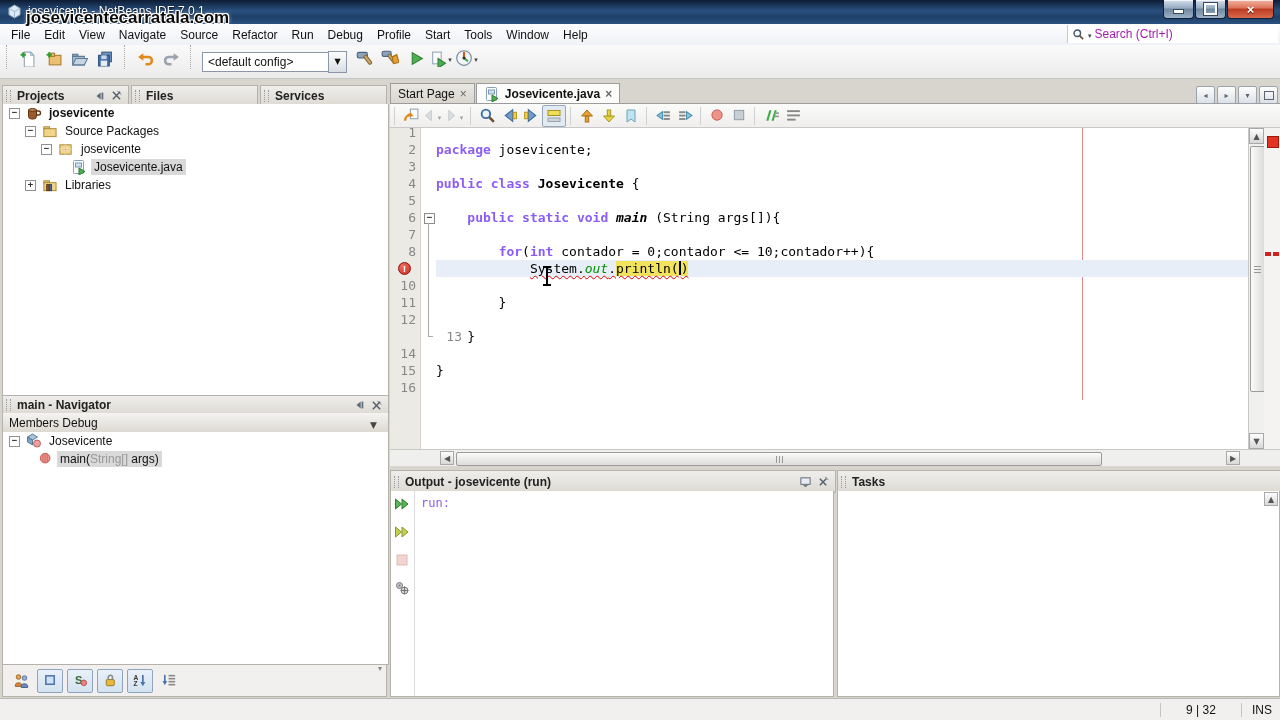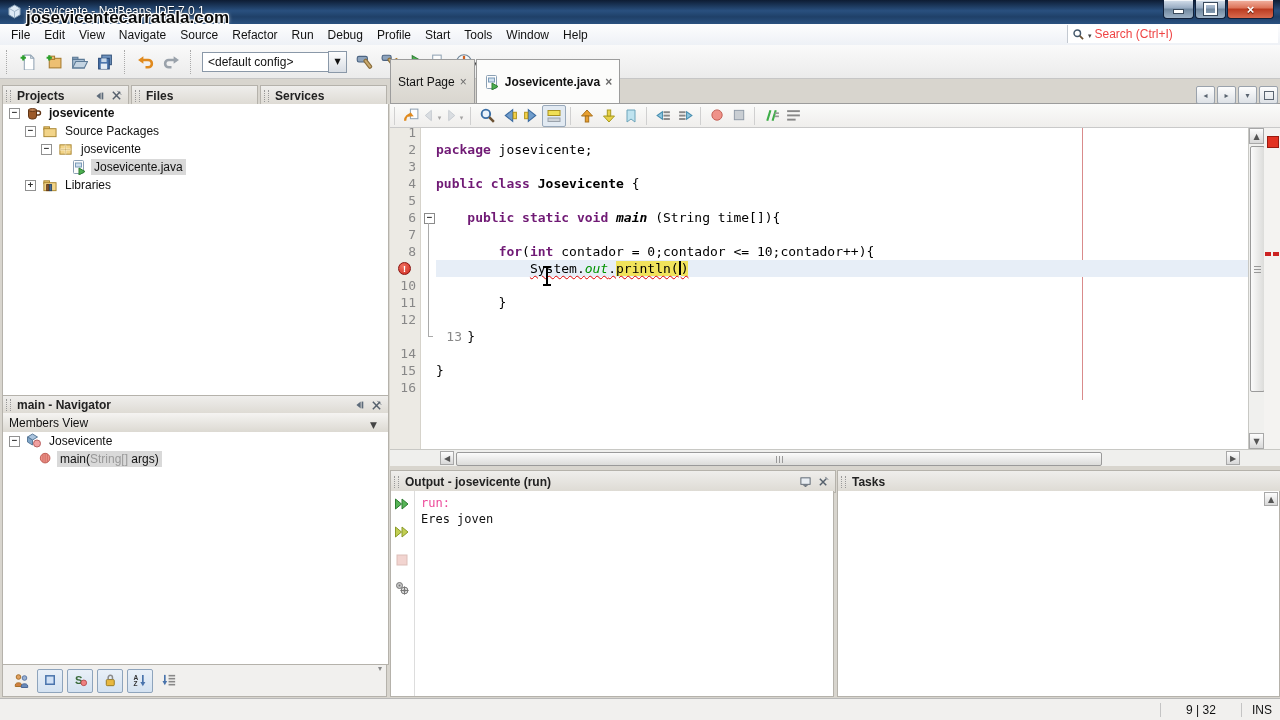--- a/index.html
+++ b/index.html
@@ -26,26 +26,26 @@
   .wbtn .x{font-weight:bold;font-size:13px;text-shadow:0 1px 1px #5a1a08;line-height:1;}
 
   
   #menubar{left:0;top:24px;width:1280px;height:21px;background:linear-gradient(#fdfdfe,#eef1f6);
     border-bottom:1px solid #b9b9b9;display:flex;align-items:center;}
   .menu-item{padding:2px 7px;white-space:nowrap;}
   .menu-item:first-child{margin-left:4px;}
   #search-box{position:absolute;right:2px;top:1px;width:210px;height:18px;background:#fff;
     border-left:1px solid #c3c9d1;display:flex;align-items:center;}
   #search-box .mag{margin:0 2px 0 4px;}
-  #search-placeholder{color:#ef4444;}
+  #search-placeholder{color:#a21caf;}
   .dd-arrow{font-family:"DejaVu Sans",sans-serif;font-size:7px;color:#444;margin:4px 3px 0 1px;}
 
   
   #toolbar{left:0;top:45px;width:1280px;height:33px;background:linear-gradient(#fafafa,#ebebeb);
-    border-bottom:1px solid #c6c6c6;display:flex;align-items:center;}
+    border-bottom:1px solid #c6c6c6;display:flex;}
   .tb-sep{width:1px;height:24px;border-left:1px dotted #aaa;margin:0 6px;}
   .tb-btn{width:26px;height:26px;display:flex;align-items:center;justify-content:center;border-radius:3px;}
   #config-combo{display:flex;align-items:center;margin:0 4px;}
   #config-value{width:120px;height:18px;background:#fff;border:1px solid #8a98a8;border-right:none;
     display:flex;align-items:center;padding-left:5px;}
   #config-drop{width:17px;height:20px;border:1px solid #8a98a8;background:linear-gradient(#fdfdfd,#d8dde4);
     display:flex;align-items:center;justify-content:center;}
 
   .icon{display:inline-block;position:relative;}
   .icon svg{display:block;}
@@ -78,21 +78,21 @@
   #nav-tree{left:2px;top:432px;width:385px;height:232px;}
   #nav-filter{left:2px;top:664px;width:385px;height:33px;background:#f1f0ee;border:1px solid #b5b2ab;
     display:flex;align-items:center;gap:4px;padding-left:6px;box-sizing:border-box;}
   .fbtn{width:24px;height:22px;display:flex;align-items:center;justify-content:center;}
   .fbtn.pressed{border:1px solid #8ea4bc;background:linear-gradient(#e9f0f8,#d4e2f1);border-radius:2px;}
   #split-handle{left:378px;top:664px;color:#8a8a8a;font-size:8px;}
 
   
   #ed-tabs{left:390px;top:85px;width:890px;height:19px;display:flex;align-items:flex-end;
     border-bottom:1px solid #9c9c9c;box-sizing:border-box;background:#d8d5ce;}
-  .ed-tab{height:19px;display:flex;align-items:center;padding:12px 7px;border:1px solid #9c9c9c;border-bottom:none;
+  .ed-tab{height:19px;display:flex;align-items:center;padding:0 7px;border:1px solid #9c9c9c;border-bottom:none;
     background:linear-gradient(#e9e7e2,#d9d6cf);margin-right:1px;gap:5px;}
   .ed-tab.active{background:#fcfcfb;font-weight:bold;}
   .tab-x{color:#6a6a6a;font-size:12px;line-height:1;}
   #tab-ctrls{position:absolute;right:2px;top:1px;display:flex;gap:2px;}
   .tcbtn{width:17px;height:16px;border:1px solid #9aa2ac;border-radius:2px;
     background:linear-gradient(#fdfdfd,#dde1e6);display:flex;align-items:center;justify-content:center;
     color:#5a6470;font-size:8px;}
   .tcbtn .mini-rect{width:8px;height:7px;border:1px solid #5a6470;}
 
   
@@ -110,21 +110,21 @@
   .gnum{position:absolute;width:26px;text-align:right;color:#888;
     font:13px/17px "DejaVu Sans Mono",monospace;}
   .gerr{position:absolute;left:8px;width:13px;height:13px;border-radius:50%;
     background:radial-gradient(circle at 35% 30%,#f07060,#cf2a20);border:1px solid #8a1410;
     color:#fff;font:bold 9px/13px "Liberation Sans",sans-serif;text-align:center;box-sizing:border-box;}
   #codearea{position:absolute;left:46px;top:0;width:812px;height:321px;}
   .cline{position:absolute;left:0;width:100%;height:17px;font:13px/17px "DejaVu Sans Mono",monospace;
     white-space:pre;color:#000;}
   .cline.current{background:#e7eef7;}
   #margin-line{position:absolute;left:646px;top:0;width:1px;height:272px;background:#d98b8b;}
-  .c-kw{color:#701a75;font-weight:bold;}
+  .c-kw{color:#8b5cf6;font-weight:bold;}
   .c-b{font-weight:bold;}
   .c-mi{font-weight:bold;font-style:italic;}
   .c-fld{color:#009300;font-style:italic;}
   .c-hl{background:#f1e35c;}
   .c-dim{color:#999;}
   .c-sq{text-decoration:underline;text-decoration-style:wavy;text-decoration-color:#e00000;
     text-decoration-thickness:1px;text-underline-offset:2px;}
   #caret{display:inline-block;width:2px;height:14px;background:#000;vertical-align:-2px;}
   .fold-box{position:absolute;width:9px;height:9px;border:1px solid #8b8b8b;background:#fff;
     font:bold 9px/7px "DejaVu Sans Mono",monospace;text-align:center;color:#333;}
@@ -153,21 +153,21 @@
     box-shadow:3px 0 0 #999,-3px 0 0 #999;}
 
   
   #out-head{left:390px;top:470px;width:444px;height:21px;}
   #tasks-head{left:837px;top:470px;width:443px;height:21px;}
   #out-body{left:390px;top:491px;width:444px;height:206px;background:#fff;border:1px solid #b5b2ab;border-top:none;box-sizing:border-box;}
   #tasks-body{left:837px;top:491px;width:443px;height:206px;background:#fff;border:1px solid #b5b2ab;border-top:none;box-sizing:border-box;}
   #out-toolbar{position:absolute;left:0;top:2px;width:22px;display:flex;flex-direction:column;gap:6px;align-items:center;}
   #out-divider{position:absolute;left:23px;top:0;width:1px;height:100%;background:#ddd;}
   #out-text{position:absolute;left:30px;top:4px;font:12px/16px "DejaVu Sans Mono",monospace;white-space:pre;}
-  .ol-dim{color:#ec4899;} .ol-ok{color:#008c00;} 
+  .ol-dim{color:#8b5cf6;} .ol-ok{color:#008c00;} 
   #tasks-scroll{position:absolute;right:1px;top:1px;width:14px;height:14px;}
 
   
   #statusbar{left:0;top:698px;width:1280px;height:22px;background:#f1f0ee;border-top:1px solid #b8b8b8;
     display:flex;align-items:center;box-sizing:border-box;}
   .st-sep{width:1px;height:14px;background:#c4c4c4;margin:0 10px;}
   #st-right{position:absolute;right:8px;display:flex;align-items:center;}
   #st-pos{min-width:60px;text-align:center;}
 </style>
 </head>
@@ -424,21 +424,21 @@
         </svg>
       </span>
     <span class="hbtn icon">
         <svg width="11" height="11" viewBox="0 0 12 12">
           <path d="M2 2l8 8M10 2l-8 8" stroke="#55606c" stroke-width="1.6"></path>
           <path d="M7 1l4 4" stroke="#55606c" stroke-width="1"></path>
         </svg>
       </span>
   </div>
   <div id="nav-members" class="abs">
-    <span>Members View</span>
+    <span>Members Debug</span>
     <span class="dd-arrow glyph">▼</span>
   </div>
   <div id="nav-tree" class="abs white">
       <div class="trow" style="padding-left: 6px;">
         <span class="exp-box" style="margin-right: 5px;">−</span>
         <span class="icon">
           <svg width="17" height="16" viewBox="0 0 16 16">
             <path d="M2 4l5-3 5 3-5 3z" fill="#aac4de" stroke="#5a7a9a"></path>
             <path d="M2 4v5l5 3V7z" fill="#7fa6c8" stroke="#5a7a9a"></path>
             <circle cx="11.5" cy="10.5" r="3.5" fill="#f0a0a0" stroke="#b86060"></circle>
@@ -707,21 +707,21 @@
         <div class="fold-guide" style="left: 7px; top: 95px; height: 113px;"></div>
         <div class="fold-elbow" style="left: 7px; width: 5px; top: 208px;"></div>
       </div>
     <div id="codearea">
       <div id="margin-line"></div>
     <div class="cline" style="top: -4px;"></div>
         <div class="cline" style="top: 13px;"><span class="c-kw">package</span><span> josevicente;</span></div>
         <div class="cline" style="top: 30px;"></div>
         <div class="cline" style="top: 47px;"><span class="c-kw">public</span><span> </span><span class="c-kw">class</span><span> </span><span class="c-b">Josevicente</span><span> {</span></div>
         <div class="cline" style="top: 64px;"></div>
-        <div class="cline" style="top: 81px;"><span>    </span><span class="c-kw">public</span><span> </span><span class="c-kw">static</span><span> </span><span class="c-kw">void</span><span> </span><span class="c-mi">main</span><span> (String time[]){</span></div>
+        <div class="cline" style="top: 81px;"><span>    </span><span class="c-kw">public</span><span> </span><span class="c-kw">static</span><span> </span><span class="c-kw">void</span><span> </span><span class="c-mi">main</span><span> (String args[]){</span></div>
         <div class="cline" style="top: 98px;"></div>
         <div class="cline" style="top: 115px;"><span>        </span><span class="c-kw">for</span><span>(</span><span class="c-kw">int</span><span> contador = 0;contador &lt;= 10;contador++){</span></div>
         <div class="cline current" style="top: 132px;"><span>            </span><span class="c-sq">System.</span><span class="c-fld c-sq">out</span><span class="c-sq">.</span><span class="c-hl c-sq">println(</span><span id="caret"></span><span class="c-hl c-sq">)</span></div>
         <div class="cline" style="top: 149px;"></div>
         <div class="cline" style="top: 166px;"><span>        }</span></div>
         <div class="cline" style="top: 183px;"></div>
         <div class="cline" style="top: 200px;"><span>    }</span></div>
         <div class="cline" style="top: 217px;"></div>
         <div class="cline" style="top: 234px;"><span>}</span></div>
         <div class="cline" style="top: 251px;"></div>
@@ -792,21 +792,21 @@
               <circle cx="5.5" cy="5.5" r="3" fill="#c8c8c8" stroke="#777"></circle>
               <circle cx="5.5" cy="5.5" r="1" fill="#777"></circle>
               <circle cx="10.5" cy="10.5" r="3.4" fill="#e0e0e0" stroke="#777"></circle>
               <circle cx="10.5" cy="10.5" r="1.2" fill="#777"></circle>
               <path d="M10.5 6.5v8M6.5 10.5h8" stroke="#777" stroke-width="1"></path>
             </svg>
           </span>
         </div>
       </div>
     <div id="out-divider"></div>
-    <div id="out-text"><div class="ol-dim">run:</div><div>Eres joven</div></div>
+    <div id="out-text"><div class="ol-dim">run:</div></div>
   </div>
 
   <div id="tasks-head" class="abs phead">
     <span class="grip"></span>
     <span>Tasks</span>
   </div>
   <div id="tasks-body" class="abs">
     <div id="tasks-scroll" class="sbtn glyph">▲</div>
   </div>
 

